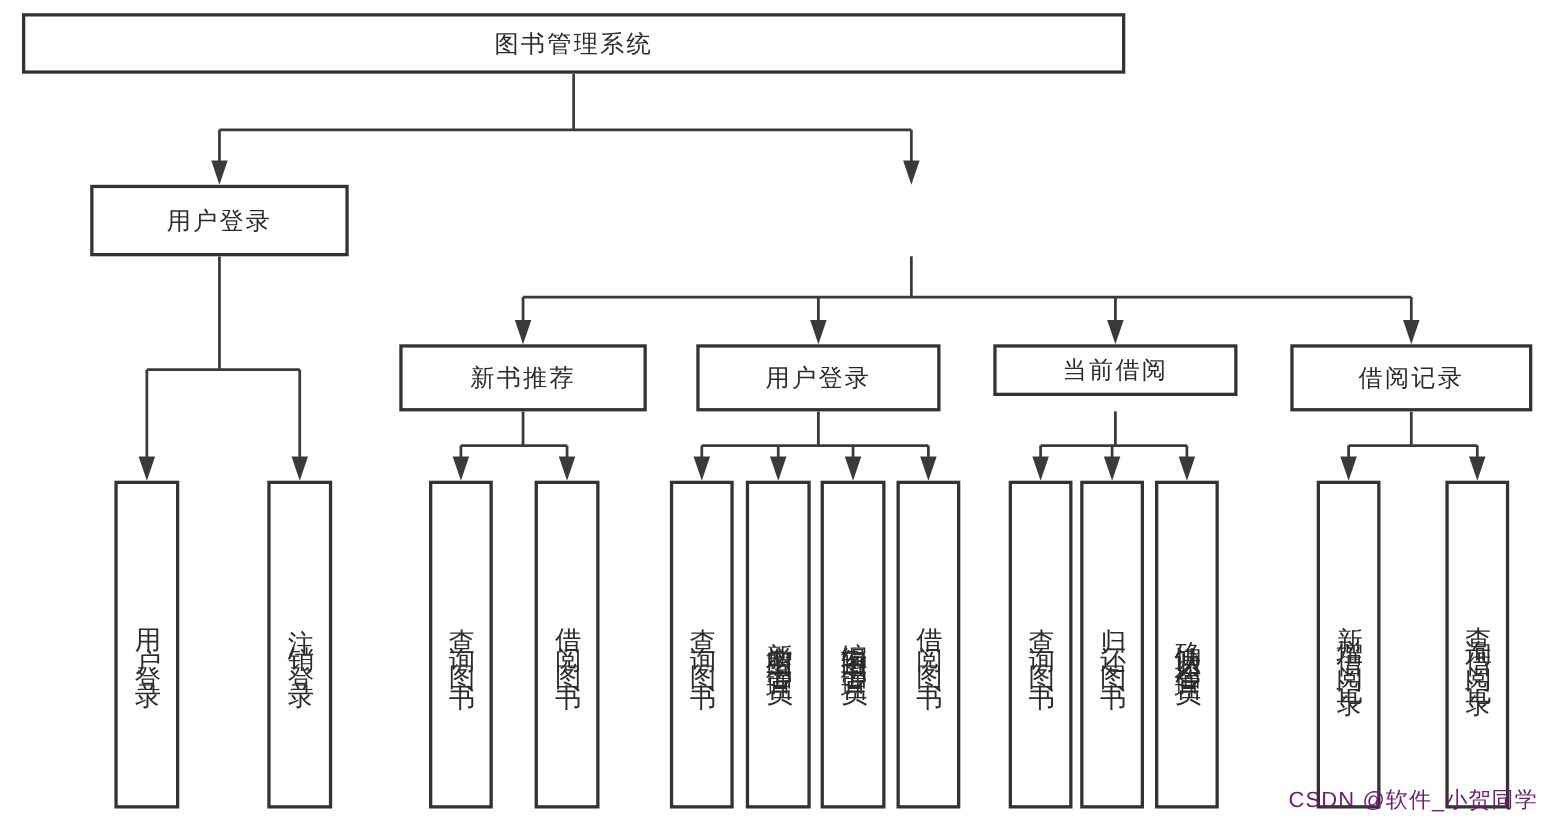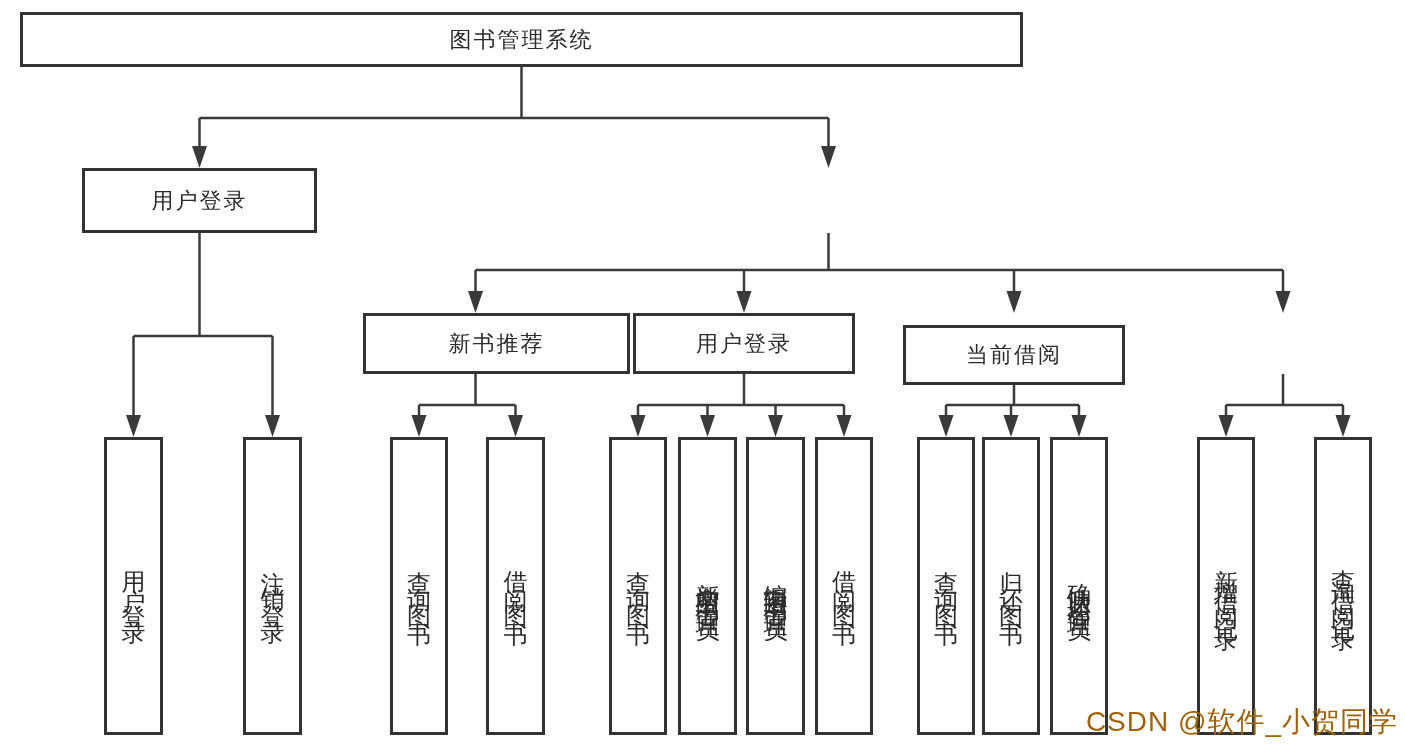--- a/index.html
+++ b/index.html
@@ -35,22 +35,22 @@
     color:#2b2b2b;
     white-space:nowrap;
   }
   .sp-wide{letter-spacing:17px;}
   .sp-mid{letter-spacing:12px;}
   .sp-tight{letter-spacing:5px;}
   .watermark{
     position:absolute;
     right:7px;
     bottom:6px;
-    font-size:28px;
-    color:#a16207;
+    font-size:20px;
+    color:#701a75;
     letter-spacing:1px;
     white-space:nowrap;
   }
 </style>
 </head>
 <body>
 
 <div class="canvas">
 
   <svg class="connectors" width="1405" height="747" viewBox="0 0 1405 747">
@@ -120,28 +120,31 @@
   </svg>
 
   <div class="box" style="left:20px;top:12px;width:1003px;height:55px">
     <span class="htext">图书管理系统</span>
   </div>
 
   <div class="box" style="left:82px;top:168px;width:235px;height:65px">
     <span class="htext">用户登录</span>
   </div>
 
-  <div class="box" style="left:363px;top:313px;width:267px;height:61px">
+  <div class="box" style="left:363px;top:313px;width:225px;height:61px">
     <span class="htext">新书推荐</span>
   </div>
   <div class="box" style="left:633px;top:313px;width:222px;height:61px">
     <span class="htext">用户登录</span>
   </div>
-  <div class="box" style="left:903px;top:325px;width:222px;height:60px">
+  <div class="box" style="left:903px;top:313px;width:222px;height:47px">
     <span class="htext">当前借阅</span>
+  </div>
+  <div class="box" style="left:1173px;top:313px;width:220px;height:61px">
+    <span class="htext">借阅记录</span>
   </div>
 
   <div class="box" style="left:104px;top:437px;width:59px;height:298px">
     <span class="vtext sp-wide">用户登录</span>
   </div>
   <div class="box" style="left:243px;top:437px;width:59px;height:298px">
     <span class="vtext sp-wide">注销登录</span>
   </div>
 
   <div class="box" style="left:390px;top:437px;width:58px;height:298px">

